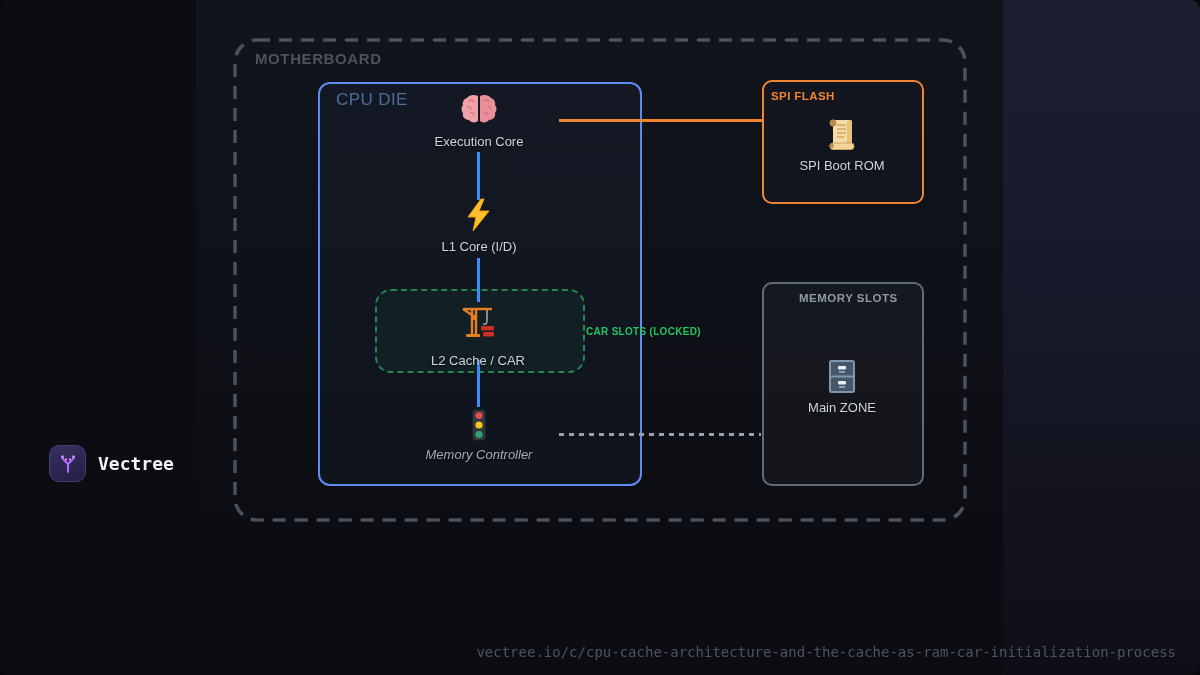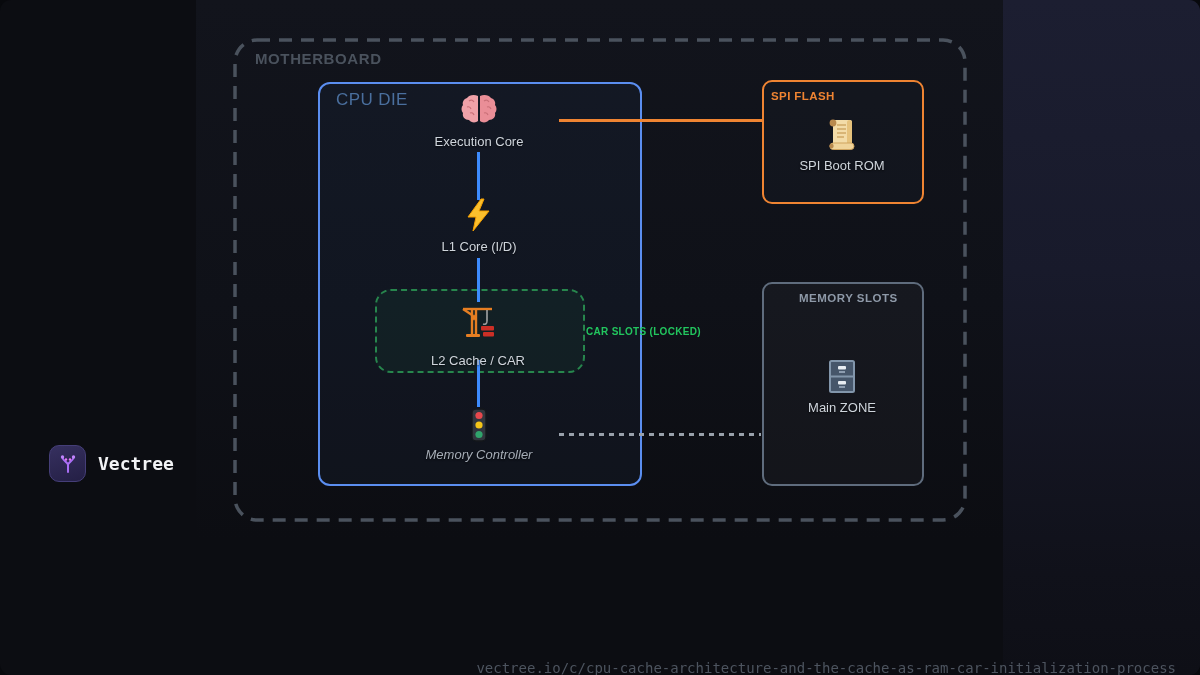--- a/index.html
+++ b/index.html
@@ -80,21 +80,21 @@
 
   
   .brand-row{position:absolute;left:25px;top:446px;height:35px;display:flex;align-items:center;gap:12px;margin-left:24px;}
   .brand-logo{width:35px;height:35px;border-radius:10px;
     background:linear-gradient(160deg,#36305f 0%,#241f45 100%);
     border:1px solid #453e78;display:flex;align-items:center;justify-content:center;}
   .brand-name{font-family:"DejaVu Sans Mono",monospace;font-weight:bold;font-size:18px;color:#f2f3f5;}
   .headline{position:absolute;left:25px;top:483px;width:445px;
     font-family:"DejaVu Sans Mono",monospace;font-weight:bold;font-size:36px;line-height:32.5px;
     color:#fafafa;letter-spacing:-1px;overflow-wrap:normal;}
-  .footer-url{position:absolute;right:24px;top:660px;
+  .footer-url{position:absolute;right:24px;top:644px;
     font-family:"DejaVu Sans Mono",monospace;font-size:14px;color:var(--url-gray,#4d545f);}
 </style>
 </head>
 <body>
 
 <div class="canvas">
 
   <div class="bg-mid"></div>
   <div class="bg-right"></div>
 

